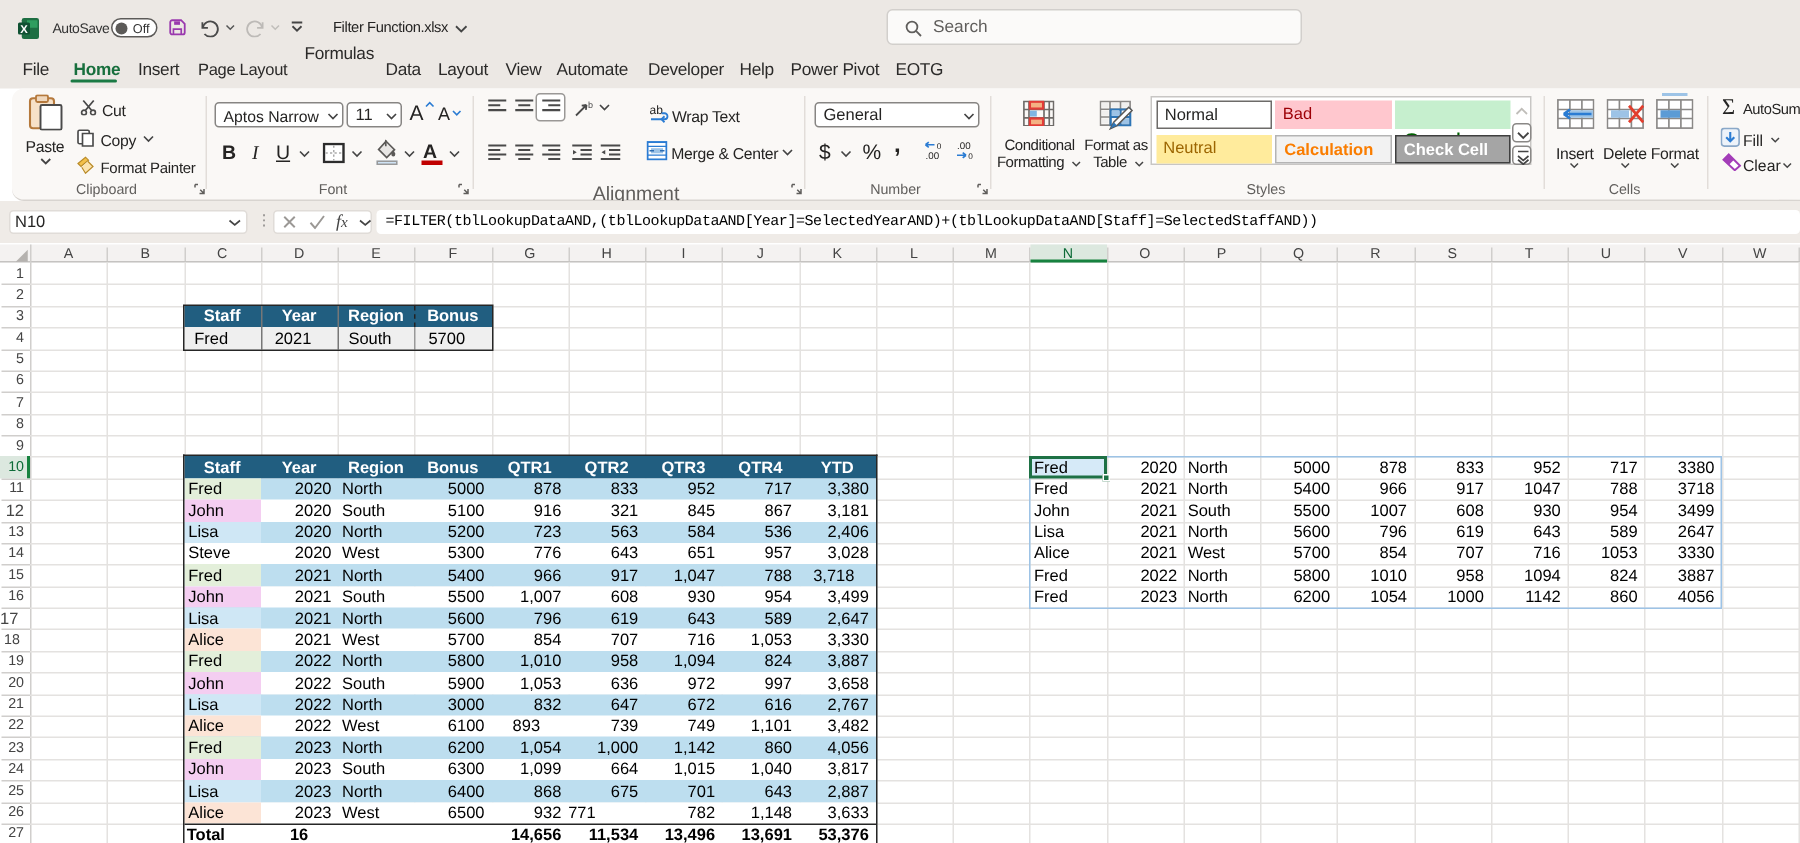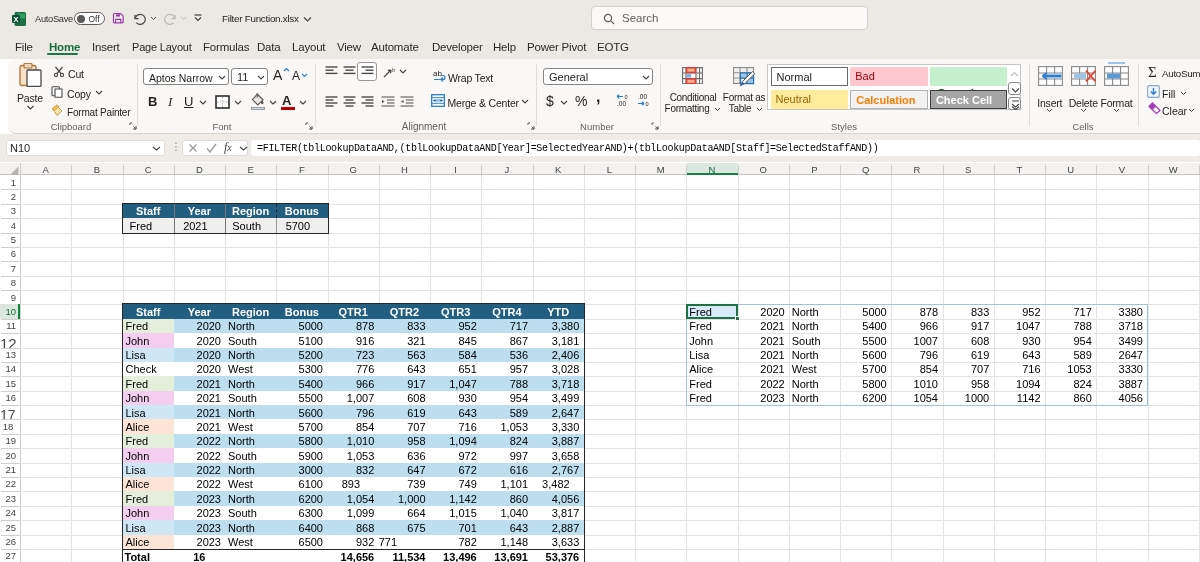--- a/index.html
+++ b/index.html
@@ -53,39 +53,39 @@
       <path d="M7.8 7.8 L11 11" stroke="#605e5c" stroke-width="1.2"></path>
     </svg>
 <div class="abs" style="left:30px;top:4.5px;font-size:11.5px;color:#605e5c">Search</div>
   </div>
 <div class="abs" style="left:0;top:32px;width:1200px;height:27px;background:#ece8e4"></div>
 <div class="abs" style="left:15px;top:41px;font-size:11.5px;letter-spacing:-0.2px;color:#2b2a29">File</div>
 <div class="abs" style="left:49px;top:41px;font-size:11.5px;letter-spacing:-0.2px;font-weight:700;color:#186f3d">Home</div>
 <div class="abs" style="left:47px;top:52.5px;width:31px;height:2.5px;background:#1b7a44;border-radius:2px"></div>
 <div class="abs" style="left:92px;top:41px;font-size:11.5px;letter-spacing:-0.2px;color:#2b2a29">Insert</div>
 <div class="abs" style="left:132px;top:41px;font-size:11px;letter-spacing:-0.2px;color:#2b2a29">Page Layout</div>
-<div class="abs" style="left:203px;top:41px;font-size:11.5px;letter-spacing:-0.2px;color:#2b2a29">Formulas</div>
+<div class="abs" style="left:203px;top:30px;font-size:11.5px;letter-spacing:-0.2px;color:#2b2a29">Formulas</div>
 <div class="abs" style="left:257px;top:41px;font-size:11.5px;letter-spacing:-0.2px;color:#2b2a29">Data</div>
 <div class="abs" style="left:292px;top:41px;font-size:11.5px;letter-spacing:-0.2px;color:#2b2a29">Layout</div>
 <div class="abs" style="left:337px;top:41px;font-size:11.5px;letter-spacing:-0.2px;color:#2b2a29">View</div>
 <div class="abs" style="left:371px;top:41px;font-size:11.5px;letter-spacing:-0.2px;color:#2b2a29">Automate</div>
 <div class="abs" style="left:432px;top:41px;font-size:11.5px;letter-spacing:-0.2px;color:#2b2a29">Developer</div>
 <div class="abs" style="left:493px;top:41px;font-size:11.5px;letter-spacing:-0.2px;color:#2b2a29">Help</div>
 <div class="abs" style="left:527px;top:41px;font-size:11.5px;letter-spacing:-0.2px;color:#2b2a29">Power Pivot</div>
 <div class="abs" style="left:597px;top:41px;font-size:11.5px;letter-spacing:-0.2px;color:#2b2a29">EOTG</div>
 <div class="abs" style="left:8px;top:59px;width:1192px;height:74.5px;background:#faf8f6;border-radius:8px 0 0 8px;border-bottom:1px solid #d8d4d0"></div>
 <div class="abs" style="left:136.7px;top:64px;width:1px;height:62px;background:#e2ddd9"></div>
 <div class="abs" style="left:315px;top:64px;width:1px;height:62px;background:#e2ddd9"></div>
 <div class="abs" style="left:536.3px;top:64px;width:1px;height:62px;background:#e2ddd9"></div>
 <div class="abs" style="left:660px;top:64px;width:1px;height:62px;background:#e2ddd9"></div>
 <div class="abs" style="left:1029px;top:64px;width:1px;height:62px;background:#e2ddd9"></div>
 <div class="abs" style="left:1138px;top:64px;width:1px;height:62px;background:#e2ddd9"></div>
 <div class="abs" style="left:31px;top:121px;width:80px;text-align:center;font-size:9.5px;color:#605e5c">Clipboard</div>
 <div class="abs" style="left:182px;top:121px;width:80px;text-align:center;font-size:9.5px;color:#605e5c">Font</div>
-<div class="abs" style="left:384px;top:121px;width:80px;text-align:center;font-size:10px;color:#605e5c">Alignment</div>
+<div class="abs" style="left:384px;top:121px;width:80px;text-align:center;font-size:13px;color:#605e5c">Alignment</div>
 <div class="abs" style="left:557px;top:121px;width:80px;text-align:center;font-size:9.5px;color:#605e5c">Number</div>
 <div class="abs" style="left:804px;top:121px;width:80px;text-align:center;font-size:9.5px;color:#605e5c">Styles</div>
 <div class="abs" style="left:1043px;top:121px;width:80px;text-align:center;font-size:9.5px;color:#605e5c">Cells</div>
 <svg class="abs" style="left:128.5px;top:122px" width="8" height="8" viewBox="0 0 8 8">
     <path d="M1 1 h2 M1 1 v2 M7 4 v3 h-3 M4.5 4.5 l2.5 2.5 M7 5.5 v1.5 h-1.5" stroke="#605e5c" stroke-width="1" fill="none"></path>
   </svg>
 <svg class="abs" style="left:304.5px;top:122px" width="8" height="8" viewBox="0 0 8 8">
     <path d="M1 1 h2 M1 1 v2 M7 4 v3 h-3 M4.5 4.5 l2.5 2.5 M7 5.5 v1.5 h-1.5" stroke="#605e5c" stroke-width="1" fill="none"></path>
   </svg>
 <svg class="abs" style="left:527px;top:122px" width="8" height="8" viewBox="0 0 8 8">
@@ -456,31 +456,31 @@
 <div class="abs" style="left:1px;top:275.65999999999997px;width:19.0px;height:1px;background:#d0cecc"></div>
 <div class="abs" style="left:0;top:277.16px;width:16.0px;text-align:right;font-size:9.5px;color:#444">8</div>
 <div class="abs" style="left:1px;top:290.04px;width:19.0px;height:1px;background:#d0cecc"></div>
 <div class="abs" style="left:0;top:291.54px;width:16.0px;text-align:right;font-size:9.5px;color:#444">9</div>
 <div class="abs" style="left:1px;top:304.42px;width:19.0px;height:1px;background:#d0cecc"></div>
 <div class="abs" style="left:0;top:304.42px;width:20.0px;height:14.38px;background:#dce8df;border-right:2px solid #17823f"></div>
 <div class="abs" style="left:0;top:305.92px;width:16.0px;text-align:right;font-size:9.5px;color:#0e6b38">10</div>
 <div class="abs" style="left:1px;top:318.8px;width:19.0px;height:1px;background:#d0cecc"></div>
 <div class="abs" style="left:0;top:320.3px;width:16.0px;text-align:right;font-size:9.5px;color:#444">11</div>
 <div class="abs" style="left:1px;top:333.18px;width:19.0px;height:1px;background:#d0cecc"></div>
-<div class="abs" style="left:0;top:334.68px;width:16.0px;text-align:right;font-size:15px;color:#444">12</div>
+<div class="abs" style="left:0;top:334.68px;width:16.0px;text-align:right;font-size:11px;color:#444">12</div>
 <div class="abs" style="left:1px;top:347.56px;width:19.0px;height:1px;background:#d0cecc"></div>
 <div class="abs" style="left:0;top:349.06px;width:16.0px;text-align:right;font-size:9.5px;color:#444">13</div>
 <div class="abs" style="left:1px;top:361.94px;width:19.0px;height:1px;background:#d0cecc"></div>
 <div class="abs" style="left:0;top:363.44px;width:16.0px;text-align:right;font-size:9.5px;color:#444">14</div>
 <div class="abs" style="left:1px;top:376.32px;width:19.0px;height:1px;background:#d0cecc"></div>
 <div class="abs" style="left:0;top:377.82000000000005px;width:16.0px;text-align:right;font-size:9.5px;color:#444">15</div>
 <div class="abs" style="left:1px;top:390.70000000000005px;width:19.0px;height:1px;background:#d0cecc"></div>
 <div class="abs" style="left:0;top:392.20000000000005px;width:16.0px;text-align:right;font-size:9.5px;color:#444">16</div>
 <div class="abs" style="left:1px;top:405.08000000000004px;width:19.0px;height:1px;background:#d0cecc"></div>
-<div class="abs" style="left:0;top:406.58000000000004px;width:16.0px;text-align:left;font-size:14px;color:#444">17</div>
+<div class="abs" style="left:0;top:406.58000000000004px;width:16.0px;text-align:left;font-size:11px;color:#444">17</div>
 <div class="abs" style="left:1px;top:419.46000000000004px;width:19.0px;height:1px;background:#d0cecc"></div>
 <div class="abs" style="left:0;top:420.96000000000004px;width:16.0px;text-align:center;font-size:9.5px;color:#444">18</div>
 <div class="abs" style="left:1px;top:433.84000000000003px;width:19.0px;height:1px;background:#d0cecc"></div>
 <div class="abs" style="left:0;top:435.34000000000003px;width:16.0px;text-align:right;font-size:9.5px;color:#444">19</div>
 <div class="abs" style="left:1px;top:448.22px;width:19.0px;height:1px;background:#d0cecc"></div>
 <div class="abs" style="left:0;top:449.72px;width:16.0px;text-align:right;font-size:9.5px;color:#444">20</div>
 <div class="abs" style="left:1px;top:462.6px;width:19.0px;height:1px;background:#d0cecc"></div>
 <div class="abs" style="left:0;top:464.1px;width:16.0px;text-align:right;font-size:9.5px;color:#444">21</div>
 <div class="abs" style="left:1px;top:476.98px;width:19.0px;height:1px;background:#d0cecc"></div>
 <div class="abs" style="left:0;top:478.48px;width:16.0px;text-align:right;font-size:9.5px;color:#444">22</div>
@@ -598,40 +598,40 @@
 <div class="abs" style="left:173.75px;top:349.06px;width:47.25px;text-align:right;font-size:11px;color:#000">2020</div>
 <div class="abs" style="left:228.0px;top:349.06px;font-size:11px;color:#000">North</div>
 <div class="abs" style="left:276.25px;top:349.06px;width:46.75px;text-align:right;font-size:11px;color:#000">5200</div>
 <div class="abs" style="left:327.5px;top:349.06px;width:46.75px;text-align:right;font-size:11px;color:#000">723</div>
 <div class="abs" style="left:378.75px;top:349.06px;width:46.75px;text-align:right;font-size:11px;color:#000">563</div>
 <div class="abs" style="left:430.0px;top:349.06px;width:46.75px;text-align:right;font-size:11px;color:#000">584</div>
 <div class="abs" style="left:481.25px;top:349.06px;width:46.75px;text-align:right;font-size:11px;color:#000">536</div>
 <div class="abs" style="left:532.5px;top:349.06px;width:46.75px;text-align:right;font-size:11px;color:#000">2,406</div>
 <div class="abs" style="left:122.5px;top:361.94px;width:461.25px;height:14.98px;background:#fff"></div>
 <div class="abs" style="left:122.5px;top:361.94px;width:51.25px;height:14.98px;background:#ffffff"></div>
-<div class="abs" style="left:125.5px;top:363.44px;font-size:11px;color:#000">Check</div>
+<div class="abs" style="left:125.5px;top:363.44px;font-size:11px;color:#000">Steve</div>
 <div class="abs" style="left:173.75px;top:363.44px;width:47.25px;text-align:right;font-size:11px;color:#000">2020</div>
 <div class="abs" style="left:228.0px;top:363.44px;font-size:11px;color:#000">West</div>
 <div class="abs" style="left:276.25px;top:363.44px;width:46.75px;text-align:right;font-size:11px;color:#000">5300</div>
 <div class="abs" style="left:327.5px;top:363.44px;width:46.75px;text-align:right;font-size:11px;color:#000">776</div>
 <div class="abs" style="left:378.75px;top:363.44px;width:46.75px;text-align:right;font-size:11px;color:#000">643</div>
 <div class="abs" style="left:430.0px;top:363.44px;width:46.75px;text-align:right;font-size:11px;color:#000">651</div>
 <div class="abs" style="left:481.25px;top:363.44px;width:46.75px;text-align:right;font-size:11px;color:#000">957</div>
 <div class="abs" style="left:532.5px;top:363.44px;width:46.75px;text-align:right;font-size:11px;color:#000">3,028</div>
 <div class="abs" style="left:122.5px;top:376.32000000000005px;width:461.25px;height:14.98px;background:#bddeef"></div>
 <div class="abs" style="left:122.5px;top:376.32000000000005px;width:51.25px;height:14.98px;background:#e3efda"></div>
 <div class="abs" style="left:125.5px;top:377.82000000000005px;font-size:11px;color:#000">Fred</div>
 <div class="abs" style="left:173.75px;top:377.82000000000005px;width:47.25px;text-align:right;font-size:11px;color:#000">2021</div>
 <div class="abs" style="left:228.0px;top:377.82000000000005px;font-size:11px;color:#000">North</div>
 <div class="abs" style="left:276.25px;top:377.82000000000005px;width:46.75px;text-align:right;font-size:11px;color:#000">5400</div>
 <div class="abs" style="left:327.5px;top:377.82000000000005px;width:46.75px;text-align:right;font-size:11px;color:#000">966</div>
 <div class="abs" style="left:378.75px;top:377.82000000000005px;width:46.75px;text-align:right;font-size:11px;color:#000">917</div>
 <div class="abs" style="left:430.0px;top:377.82000000000005px;width:46.75px;text-align:right;font-size:11px;color:#000">1,047</div>
 <div class="abs" style="left:481.25px;top:377.82000000000005px;width:46.75px;text-align:right;font-size:11px;color:#000">788</div>
-<div class="abs" style="left:532.5px;top:377.82000000000005px;width:46.75px;text-align:right;font-size:11px;color:#000">3,718</div>
+<div class="abs" style="left:532.5px;top:377.82000000000005px;width:46.75px;text-align:center;font-size:11px;color:#000">3,718</div>
 <div class="abs" style="left:122.5px;top:390.70000000000005px;width:461.25px;height:14.98px;background:#fff"></div>
 <div class="abs" style="left:122.5px;top:390.70000000000005px;width:51.25px;height:14.98px;background:#f4cef1"></div>
 <div class="abs" style="left:125.5px;top:392.20000000000005px;font-size:11px;color:#000">John</div>
 <div class="abs" style="left:173.75px;top:392.20000000000005px;width:47.25px;text-align:right;font-size:11px;color:#000">2021</div>
 <div class="abs" style="left:228.0px;top:392.20000000000005px;font-size:11px;color:#000">South</div>
 <div class="abs" style="left:276.25px;top:392.20000000000005px;width:46.75px;text-align:right;font-size:11px;color:#000">5500</div>
 <div class="abs" style="left:327.5px;top:392.20000000000005px;width:46.75px;text-align:right;font-size:11px;color:#000">1,007</div>
 <div class="abs" style="left:378.75px;top:392.20000000000005px;width:46.75px;text-align:right;font-size:11px;color:#000">608</div>
 <div class="abs" style="left:430.0px;top:392.20000000000005px;width:46.75px;text-align:right;font-size:11px;color:#000">930</div>
 <div class="abs" style="left:481.25px;top:392.20000000000005px;width:46.75px;text-align:right;font-size:11px;color:#000">954</div>
@@ -694,21 +694,21 @@
 <div class="abs" style="left:122.5px;top:476.98px;width:461.25px;height:14.98px;background:#fff"></div>
 <div class="abs" style="left:122.5px;top:476.98px;width:51.25px;height:14.98px;background:#fce4d6"></div>
 <div class="abs" style="left:125.5px;top:478.48px;font-size:11px;color:#000">Alice</div>
 <div class="abs" style="left:173.75px;top:478.48px;width:47.25px;text-align:right;font-size:11px;color:#000">2022</div>
 <div class="abs" style="left:228.0px;top:478.48px;font-size:11px;color:#000">West</div>
 <div class="abs" style="left:276.25px;top:478.48px;width:46.75px;text-align:right;font-size:11px;color:#000">6100</div>
 <div class="abs" style="left:327.5px;top:478.48px;width:46.75px;text-align:center;font-size:11px;color:#000">893</div>
 <div class="abs" style="left:378.75px;top:478.48px;width:46.75px;text-align:right;font-size:11px;color:#000">739</div>
 <div class="abs" style="left:430.0px;top:478.48px;width:46.75px;text-align:right;font-size:11px;color:#000">749</div>
 <div class="abs" style="left:481.25px;top:478.48px;width:46.75px;text-align:right;font-size:11px;color:#000">1,101</div>
-<div class="abs" style="left:532.5px;top:478.48px;width:46.75px;text-align:center;font-size:11px;color:#000">3,482</div>
+<div class="abs" style="left:532.5px;top:478.48px;width:46.75px;text-align:right;font-size:11px;color:#000">3,482</div>
 <div class="abs" style="left:122.5px;top:491.36px;width:461.25px;height:14.98px;background:#bddeef"></div>
 <div class="abs" style="left:122.5px;top:491.36px;width:51.25px;height:14.98px;background:#e3efda"></div>
 <div class="abs" style="left:125.5px;top:492.86px;font-size:11px;color:#000">Fred</div>
 <div class="abs" style="left:173.75px;top:492.86px;width:47.25px;text-align:right;font-size:11px;color:#000">2023</div>
 <div class="abs" style="left:228.0px;top:492.86px;font-size:11px;color:#000">North</div>
 <div class="abs" style="left:276.25px;top:492.86px;width:46.75px;text-align:right;font-size:11px;color:#000">6200</div>
 <div class="abs" style="left:327.5px;top:492.86px;width:46.75px;text-align:right;font-size:11px;color:#000">1,054</div>
 <div class="abs" style="left:378.75px;top:492.86px;width:46.75px;text-align:right;font-size:11px;color:#000">1,000</div>
 <div class="abs" style="left:430.0px;top:492.86px;width:46.75px;text-align:right;font-size:11px;color:#000">1,142</div>
 <div class="abs" style="left:481.25px;top:492.86px;width:46.75px;text-align:right;font-size:11px;color:#000">860</div>

